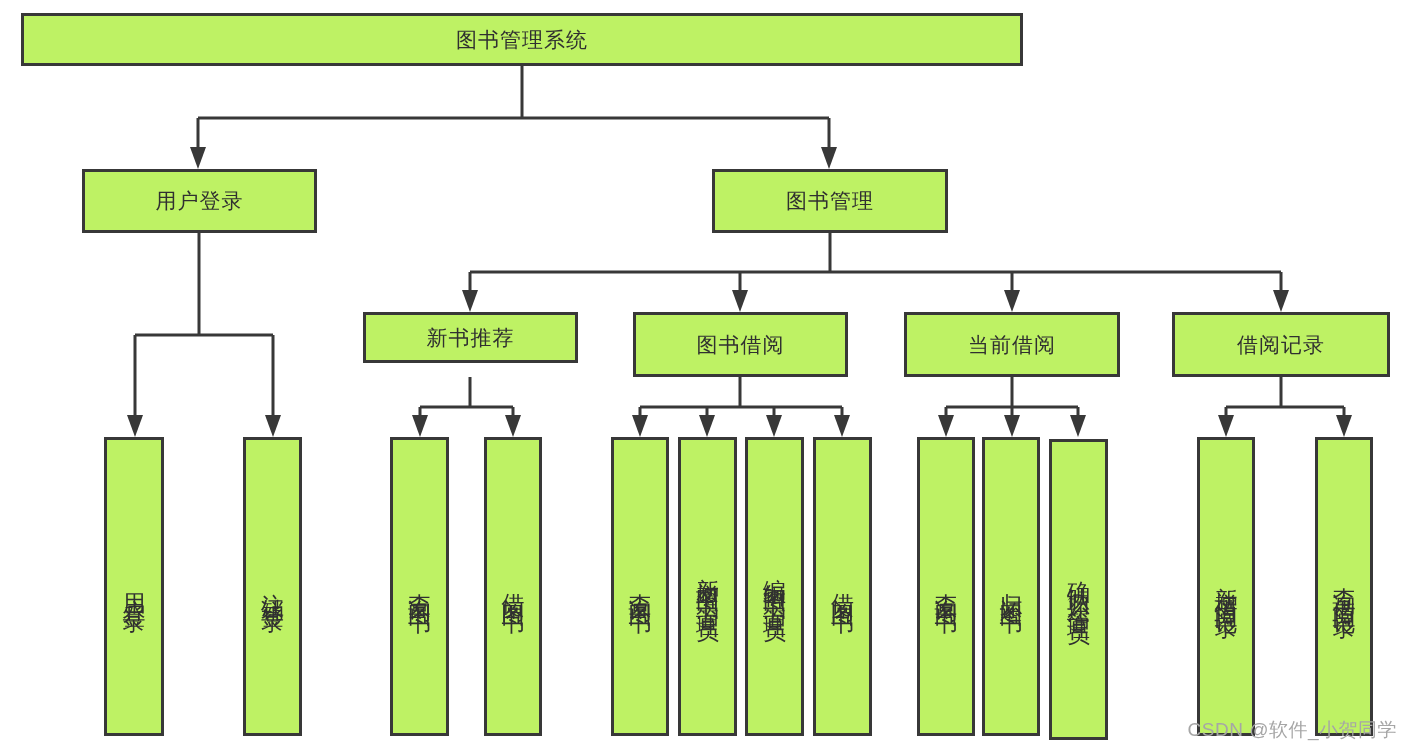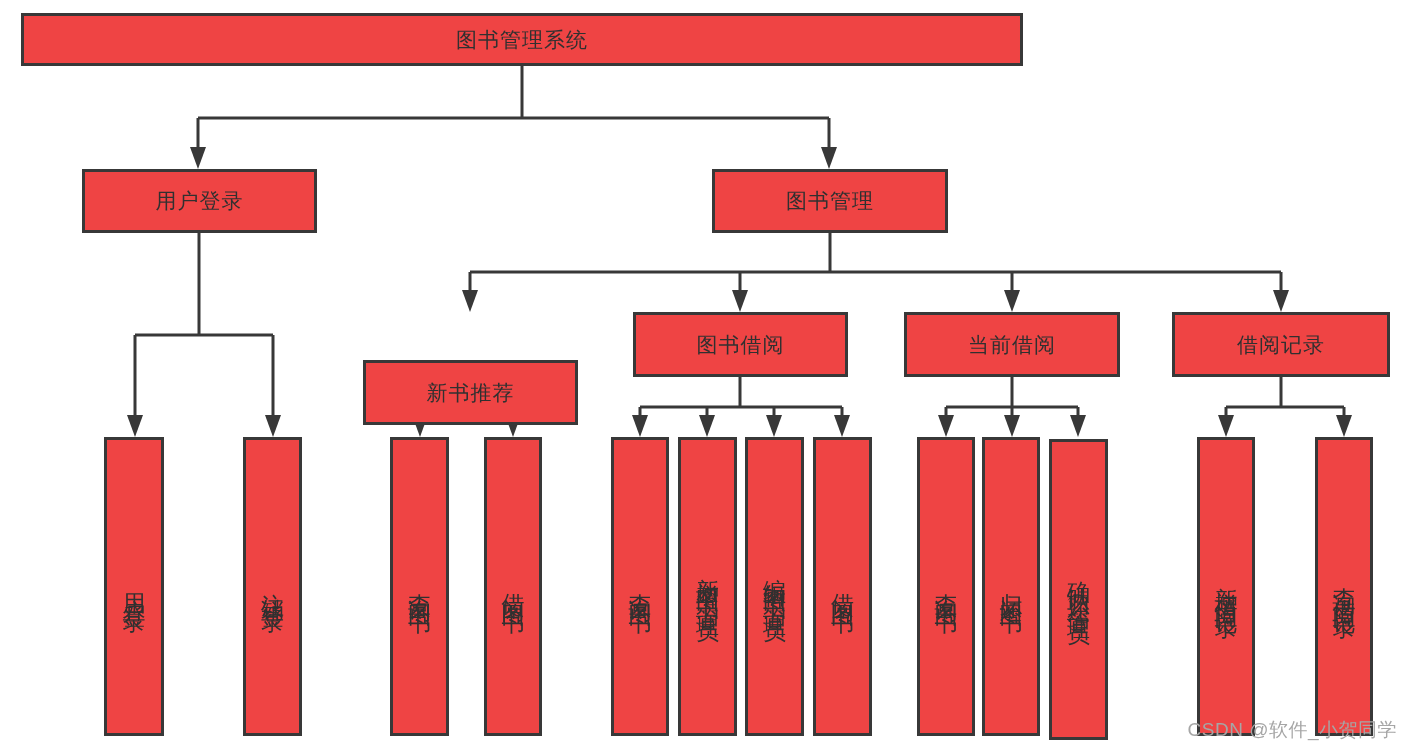--- a/index.html
+++ b/index.html
@@ -16,21 +16,21 @@
     overflow:hidden;
     font-family:"Liberation Sans","DejaVu Sans",sans-serif;
     color:var(--text);
   }
   .connectors{position:absolute;left:0;top:0;z-index:1;}
   .cline{stroke:var(--line);stroke-width:3;fill:none;}
   .carrow{fill:var(--line);stroke:none;}
   .node{
     position:absolute;
     box-sizing:border-box;
-    background:#ef4444;
+    background:#bef264;
     border:3px solid var(--line);
     display:flex;align-items:center;justify-content:center;
     z-index:2;
     text-align:right;
   }
   .hnode{font-size:21px;letter-spacing:1px;}
   .vnode{
     font-size:23px;
   }
   .vnode .vtext{
@@ -95,21 +95,21 @@
       <polygon class="carrow" points="1218,415 1234,415 1226,437"></polygon>
       <polygon class="carrow" points="1336,415 1352,415 1344,437"></polygon>
     </g>
   </svg>
 
   <div class="node hnode" style="left:21px;top:13px;width:1002px;height:53px;">图书管理系统</div>
 
   <div class="node hnode" style="left:82px;top:169px;width:235px;height:64px;">用户登录</div>
   <div class="node hnode" style="left:712px;top:169px;width:236px;height:64px;font-family:Liberation Serif, serif;">图书管理</div>
 
-  <div class="node hnode" style="left:363px;top:312px;width:215px;height:65px;margin-top:48px;">新书推荐</div>
+  <div class="node hnode" style="left:363px;top:312px;width:215px;height:51px;">新书推荐</div>
   <div class="node hnode" style="left:633px;top:312px;width:215px;height:65px;">图书借阅</div>
   <div class="node hnode" style="left:904px;top:312px;width:216px;height:65px;">当前借阅</div>
   <div class="node hnode" style="left:1172px;top:312px;width:218px;height:65px;font-family:Liberation Serif, serif;">借阅记录</div>
 
   <div class="node vnode" style="left:104px;top:437px;width:60px;height:299px;">
     <span class="vtext">用户登录</span>
   </div>
   <div class="node vnode" style="left:243px;top:437px;width:59px;height:299px;">
     <span class="vtext">注销登录</span>
   </div>

